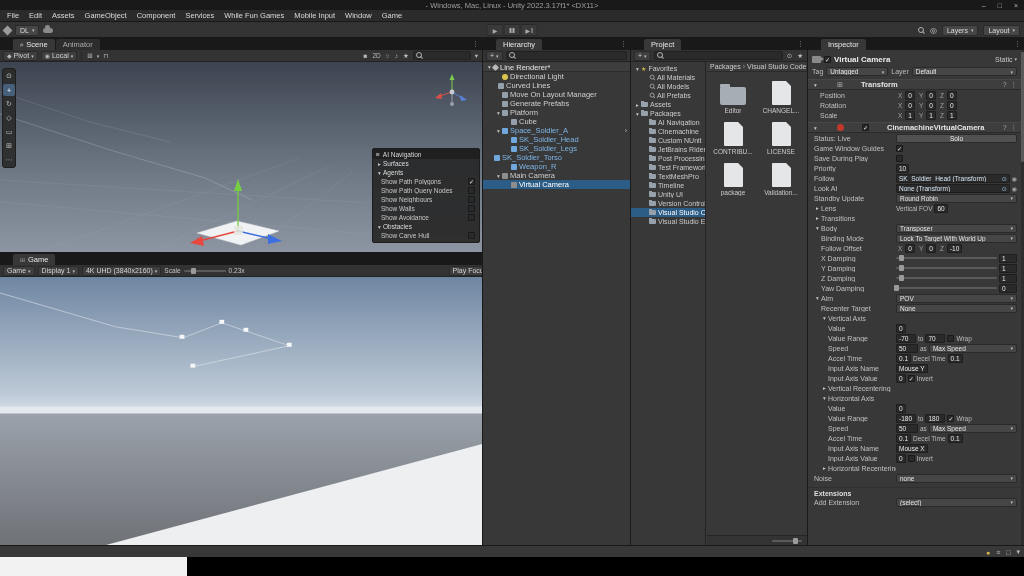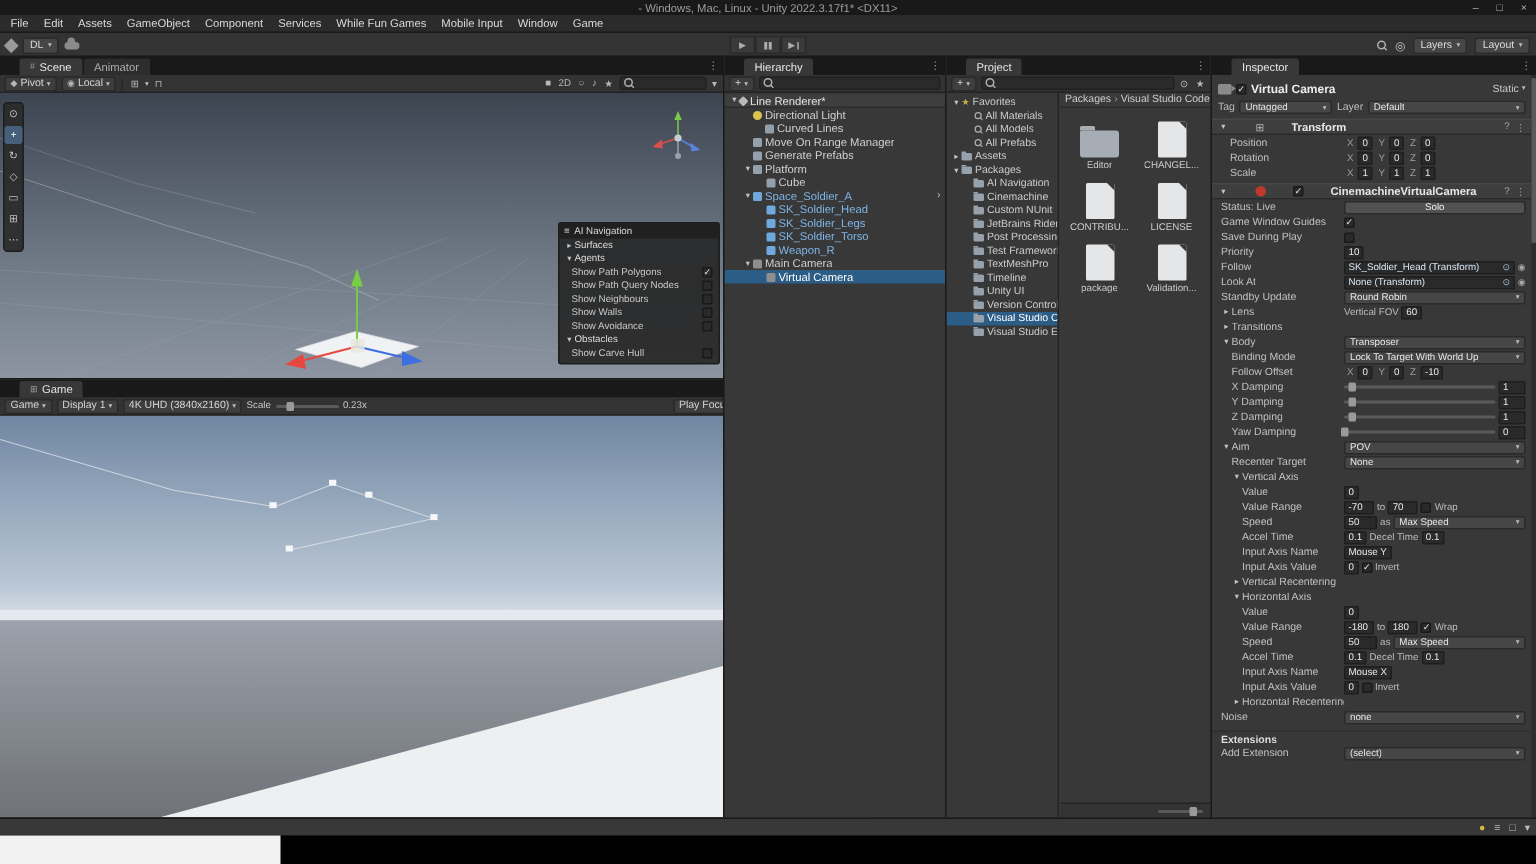--- a/index.html
+++ b/index.html
@@ -434,29 +434,29 @@
         <div class="hrow scene" style="padding-left: 3px;">
           <span class="fold">▾</span>
           <span class="hicon scene"></span>
           <span class="hlabel">Line Renderer*</span>
         </div>
         <div class="hrow" style="padding-left: 12px;">
           <span class="fold"></span>
           <span class="hicon light"></span>
           <span class="hlabel">Directional Light</span>
         </div>
-        <div class="hrow" style="padding-left: 20px;">
+        <div class="hrow" style="padding-left: 8px;">
           <span class="fold"></span>
           <span class="hicon cube"></span>
           <span class="hlabel">Curved Lines</span>
         </div>
         <div class="hrow" style="padding-left: 12px;">
           <span class="fold"></span>
           <span class="hicon cube"></span>
-          <span class="hlabel">Move On Range Manager</span>
+          <span class="hlabel">Move On Layout Manager</span>
         </div>
         <div class="hrow" style="padding-left: 12px;">
           <span class="fold"></span>
           <span class="hicon cube"></span>
           <span class="hlabel">Generate Prefabs</span>
         </div>
         <div class="hrow" style="padding-left: 12px;">
           <span class="fold">▾</span>
           <span class="hicon cube"></span>
           <span class="hlabel">Platform</span>
@@ -475,21 +475,21 @@
         <div class="hrow" style="padding-left: 21px;">
           <span class="fold"></span>
           <span class="hicon prefab"></span>
           <span class="hlabel prefab">SK_Soldier_Head</span>
         </div>
         <div class="hrow" style="padding-left: 21px;">
           <span class="fold"></span>
           <span class="hicon prefab"></span>
           <span class="hlabel prefab">SK_Soldier_Legs</span>
         </div>
-        <div class="hrow" style="padding-left: 21px;">
+        <div class="hrow" style="padding-left: 4px;">
           <span class="fold"></span>
           <span class="hicon prefab"></span>
           <span class="hlabel prefab">SK_Soldier_Torso</span>
         </div>
         <div class="hrow" style="padding-left: 21px;">
           <span class="fold"></span>
           <span class="hicon prefab"></span>
           <span class="hlabel prefab">Weapon_R</span>
         </div>
         <div class="hrow" style="padding-left: 12px;">

